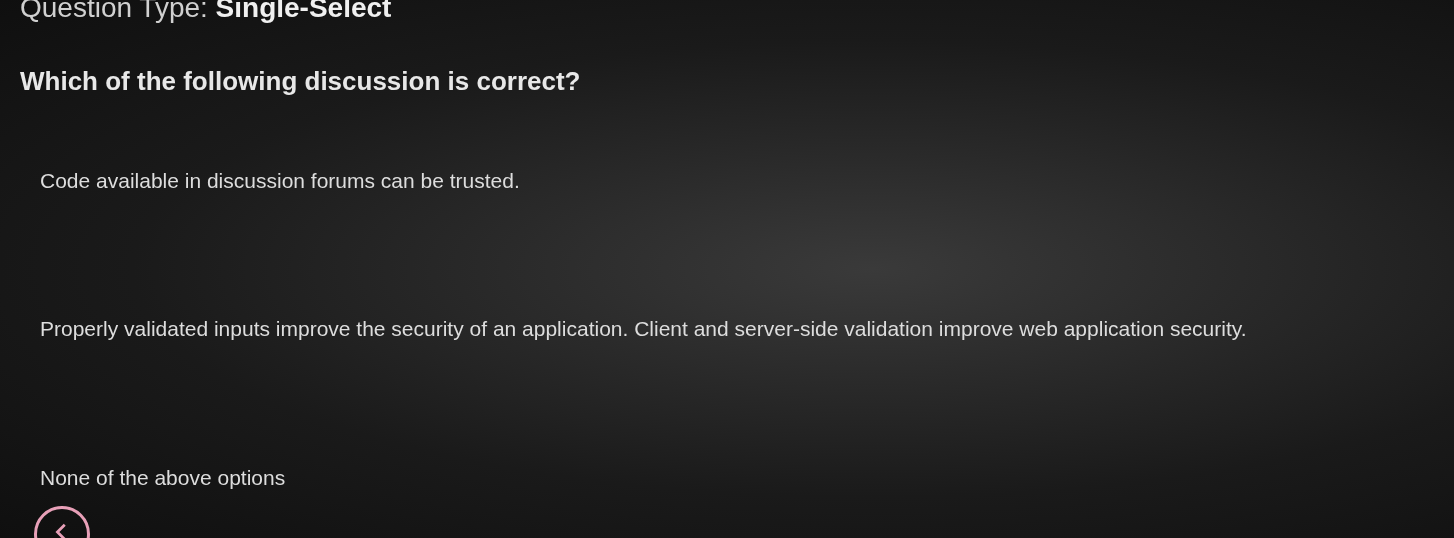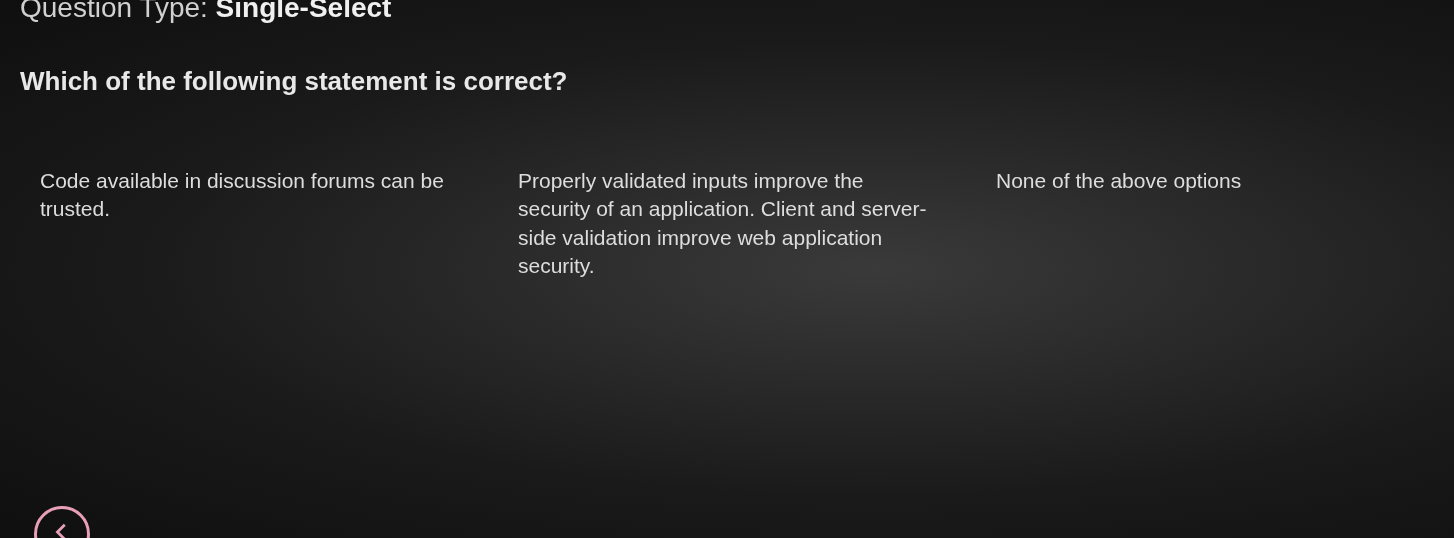--- a/index.html
+++ b/index.html
@@ -32,21 +32,21 @@
     }
     .question-text {
       margin-top: 42px;
       font-size: 26px;
       font-weight: 600;
       color: #e8e8e8;
     }
     .options-grid {
       margin-top: 70px;
       display: grid;
-      grid-template-columns: 1fr 1fr 1fr;
+      grid-template-columns: 1fr;
       column-gap: 60px;
       row-gap: 120px;
       padding: 0 20px 0 20px;
     }
     .option {
       font-size: 21px;
       color: #dddddd;
       line-height: 1.35;
       cursor: pointer;
     }
@@ -84,21 +84,21 @@
     }
   </style>
 </head>
 <body>
 
 <div class="container">
   <div class="question-type-row">
     <span>Question Type: </span><span class="question-type-value">Single-Select</span>
   </div>
 
-  <div class="question-text">Which of the following statement is correct?</div>
+  <div class="question-text">Which of the following discussion is correct?</div>
 
   <div class="options-grid">
     <div class="option option-a">Code available in discussion forums can be trusted.</div>
     <div class="option option-d">Properly validated inputs improve the security of an application. Client and server-side validation improve web application security.</div>
     <div class="option option-c">None of the above options</div>
   </div>
 </div>
 
 <div class="nav-circle">
   <span>

